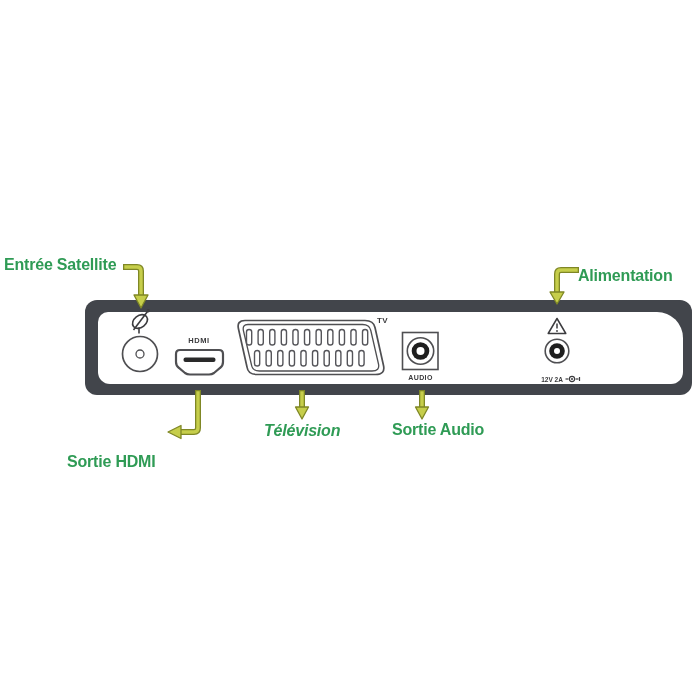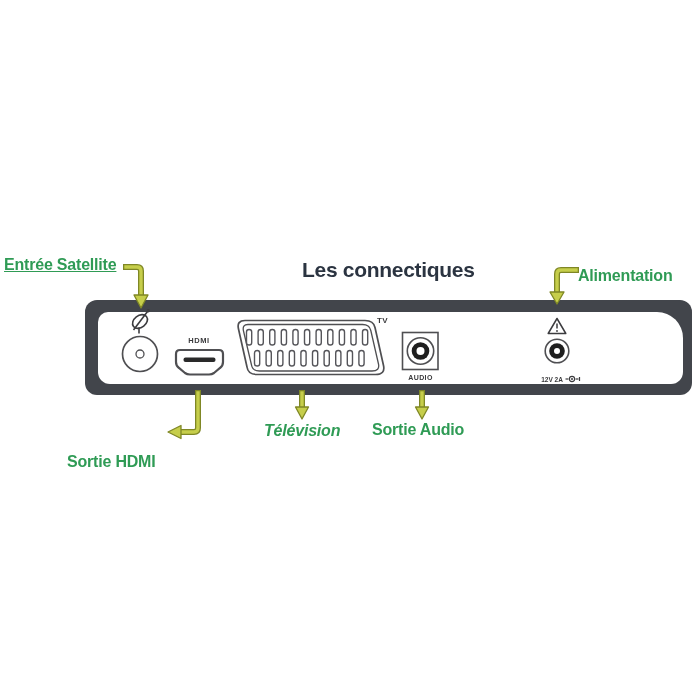--- a/index.html
+++ b/index.html
@@ -4,25 +4,25 @@
 <style>
   html,body { margin:0; padding:0; background:#fff; }
   .canvas { position:relative; width:700px; height:700px; background:#ffffff;
             font-family:"Liberation Sans", sans-serif; overflow:hidden; }
 
   .title { position:absolute; left:302px; top:258px; color:#2b3441;
            font-weight:bold; font-size:21px; letter-spacing:-0.3px; white-space:nowrap; }
 
   .green-label { position:absolute; color:#2f9b55; font-weight:bold;
                  font-size:16px; letter-spacing:-0.2px; white-space:nowrap; }
-  .lbl-satellite { left:4px;   top:256px;text-decoration:underline; }
+  .lbl-satellite { left:4px;   top:256px; }
   .lbl-power     { left:578px; top:267px; }
   .lbl-hdmi      { left:67px;  top:421px;margin-top:32px; }
   .lbl-tv        { left:264px; top:422px;font-style:italic; }
-  .lbl-audio     { left:372px; top:421px; }
+  .lbl-audio     { left:392px; top:421px; }
 
   .device-panel { position:absolute; left:85px; top:300px; width:607px; height:95px;
                   background:#42454b; border-radius:12px; }
   .panel-inner  { position:absolute; left:13px; top:12px; right:9px; bottom:11px;
                   background:#ffffff; border-radius:10px 26px 12px 12px; }
 
   .overlay { position:absolute; left:0; top:0; width:700px; height:700px; }
 
   .panel-text { position:absolute; color:#3a3a3c; font-weight:bold; white-space:nowrap;text-align:center; }
   .hdmi-port-label  { left:176px; top:336px; width:46px; text-align:center;
@@ -140,21 +140,20 @@
       <path class="arrow-line-inner" d="M302,393 L302,408"></path>
       <polygon class="arrow-head" points="295.5,407 308.5,407 302,419"></polygon>
     </g>
     <g>
       <path class="arrow-line-outer" d="M422,393 L422,408"></path>
       <path class="arrow-line-inner" d="M422,393 L422,408"></path>
       <polygon class="arrow-head" points="415.5,407 428.5,407 422,419"></polygon>
     </g>
   </svg>
 
-  <div class="title">Les connectiques</div>
 
   <div class="green-label lbl-satellite">Entrée Satellite</div>
   <div class="green-label lbl-power">Alimentation</div>
   <div class="green-label lbl-hdmi">Sortie HDMI</div>
   <div class="green-label lbl-tv">Télévision</div>
   <div class="green-label lbl-audio">Sortie Audio</div>
 
   <div class="panel-text hdmi-port-label">HDMI</div>
   <div class="panel-text scart-port-label">TV</div>
   <div class="panel-text audio-jack-label">AUDIO</div>

